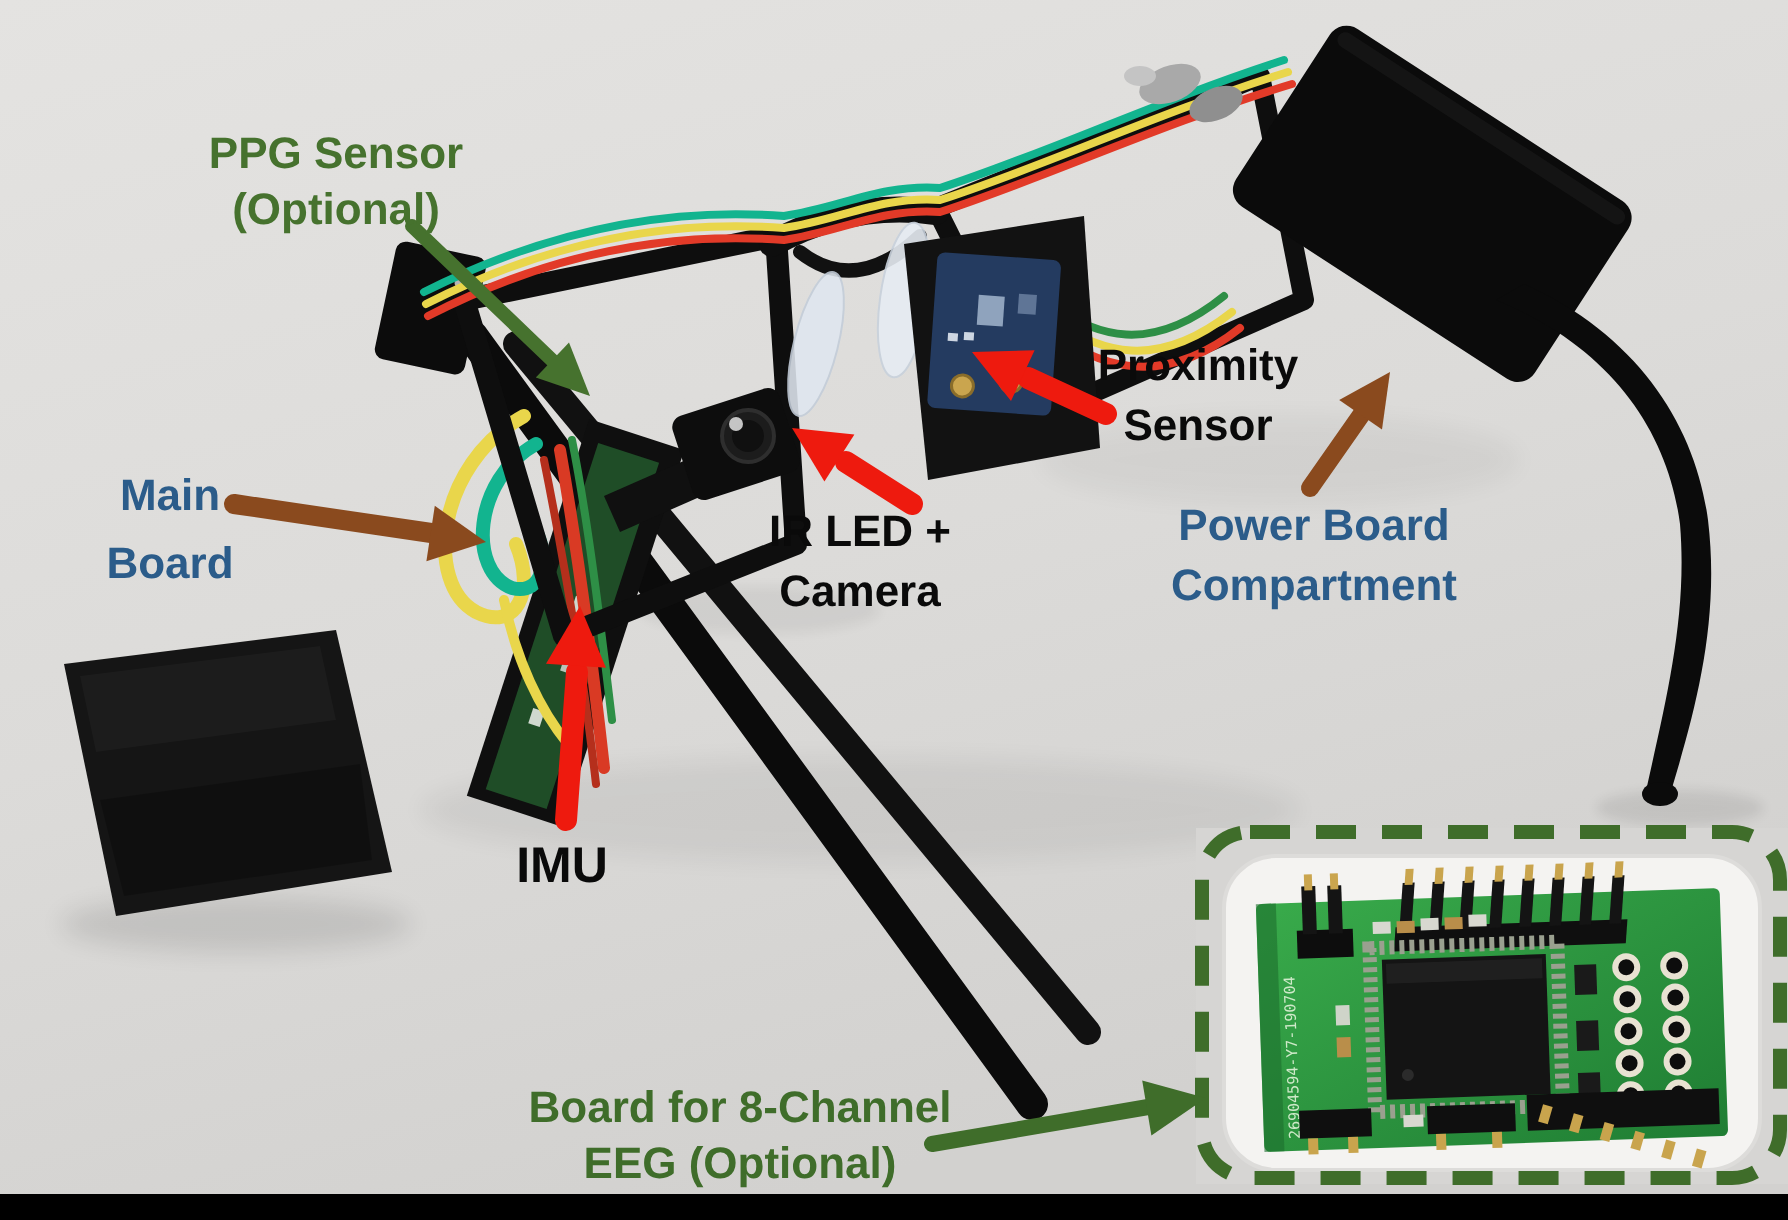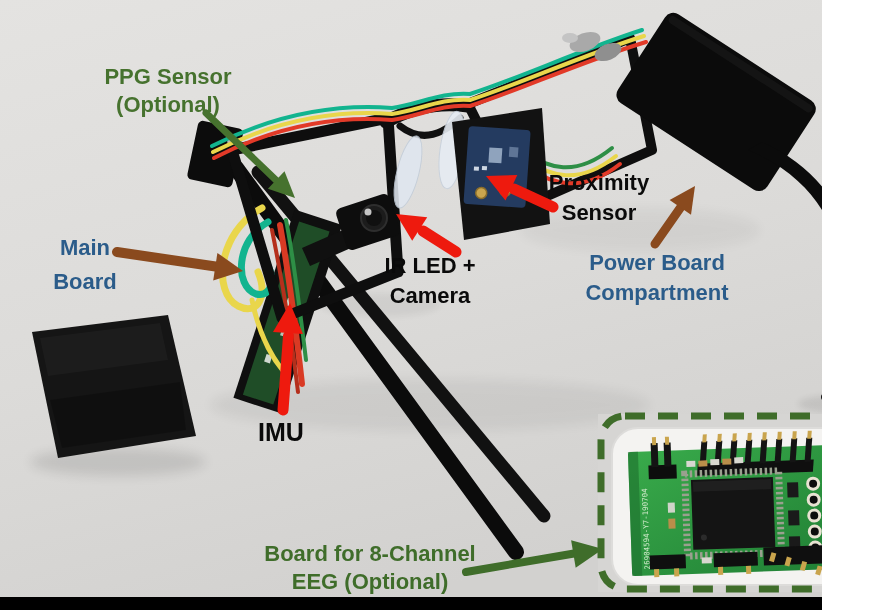--- a/index.html
+++ b/index.html
@@ -1,16 +1,16 @@
 <!DOCTYPE html>
 <html><head>
 <meta charset="utf-8">
 <style>
   html,body{margin:0;padding:0;background:#ffffff;}
-  .stage{position:relative;width:822px;height:610px;overflow:hidden;background:#dedcda;}
+  .stage{position:relative;width:894px;height:610px;overflow:hidden;background:#dedcda;}
   svg{display:block;}
   text.lbl{font-family:"Liberation Sans",sans-serif;font-weight:700;}
   text.serial{font-family:"DejaVu Sans Mono",monospace;font-weight:400;}
 </style>
 </head>
 <body>
 
 <div class="stage">
 <svg width="894" height="610" viewBox="0 0 894 610" xmlns="http://www.w3.org/2000/svg">
   <defs>

